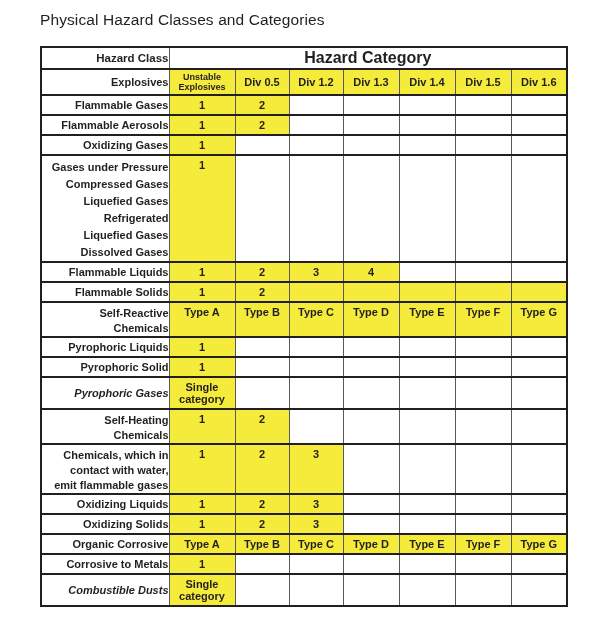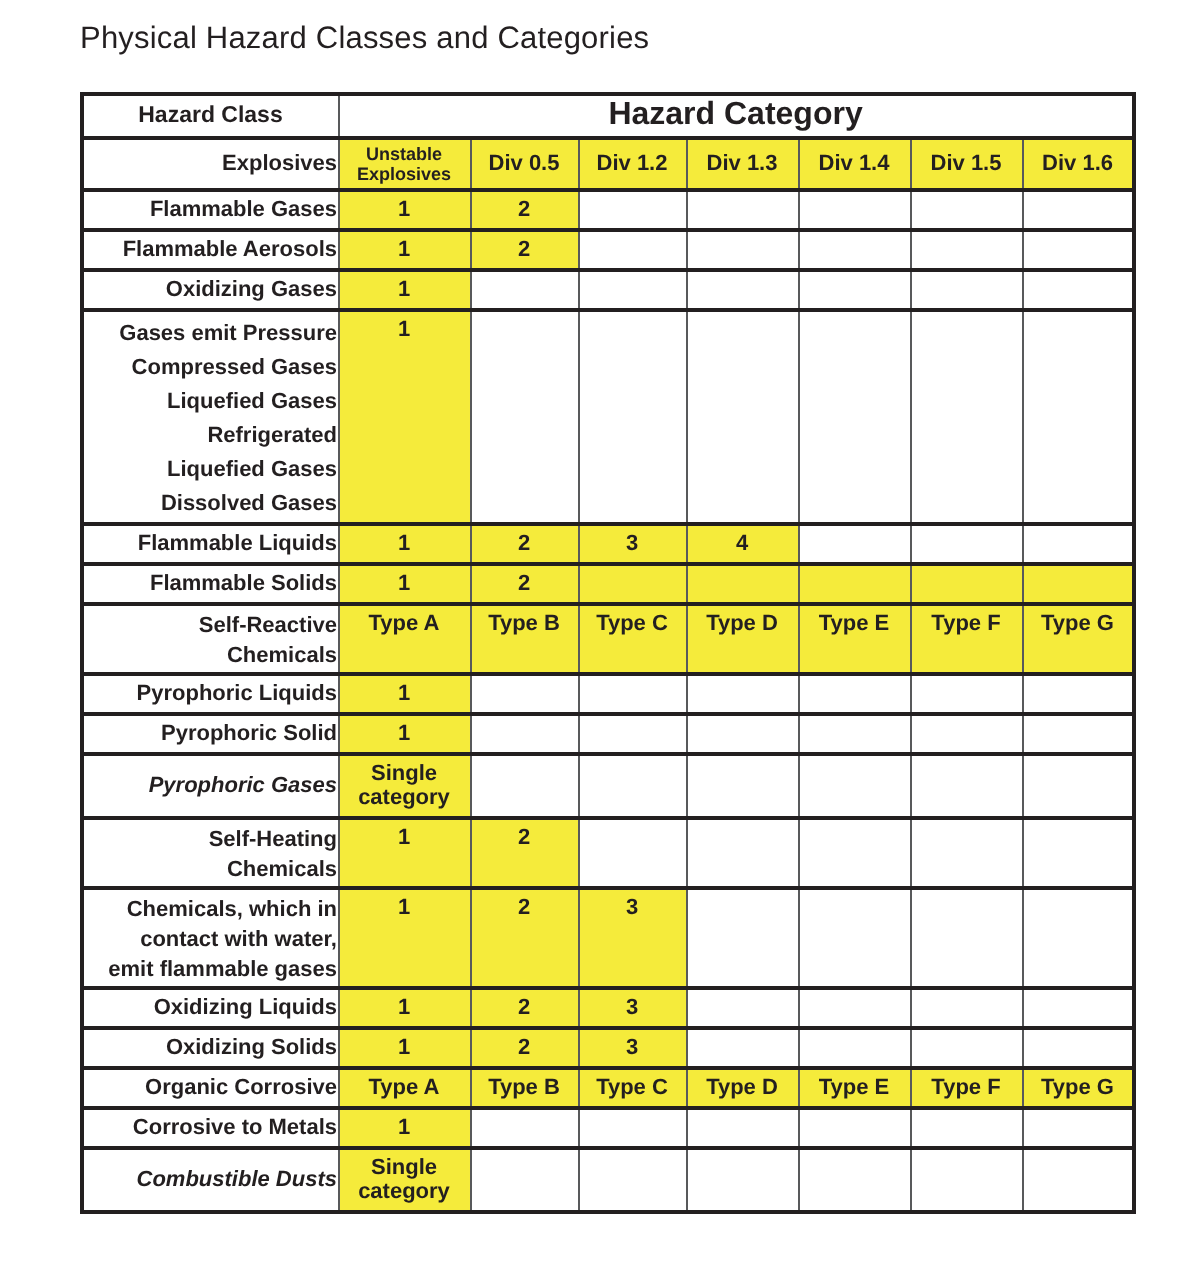--- a/index.html
+++ b/index.html
@@ -25,21 +25,21 @@
   }
   table.hazard td, table.hazard th {
     border-left: 1px solid #58595b;
     border-right: 1px solid #58595b;
     border-top: 2px solid #231f20;
     border-bottom: 2px solid #231f20;
     padding: 0;
     overflow: hidden;
   }
   th.class-header {
-    height: 20px; text-align: center; padding: 2px 4px 2px 8px;
+    height: 20px; text-align: right; padding: 2px 4px 2px 8px;
     font-size: 11.5px; font-weight: bold; vertical-align: middle;
   }
   th.cat-header {
     height: 20px; text-align: center; padding: 2px;
     font-size: 16px; font-weight: bold; vertical-align: middle;
   }
   td.label {
     text-align: right; padding: 2px 4px 2px 8px;
     font-size: 11px; font-weight: bold; vertical-align: middle;
   }
@@ -127,21 +127,21 @@
           <td class="cat hl">1</td>
           <td class="cat"></td>
           <td class="cat"></td>
           <td class="cat"></td>
           <td class="cat"></td>
           <td class="cat"></td>
           <td class="cat"></td>
         </tr>
         <tr data-row="gases-under-pressure" class="top">
           <td class="label">
-            <div class="label-line">Gases emit Pressure</div>
+            <div class="label-line">Gases under Pressure</div>
             <div class="label-line indent">Compressed Gases</div>
             <div class="label-line indent">Liquefied Gases</div>
             <div class="label-line indent">Refrigerated</div>
             <div class="label-line indent">Liquefied Gases</div>
             <div class="label-line indent">Dissolved Gases</div>
           </td>
           <td class="cat hl">1</td>
           <td class="cat"></td>
           <td class="cat"></td>
           <td class="cat"></td>

